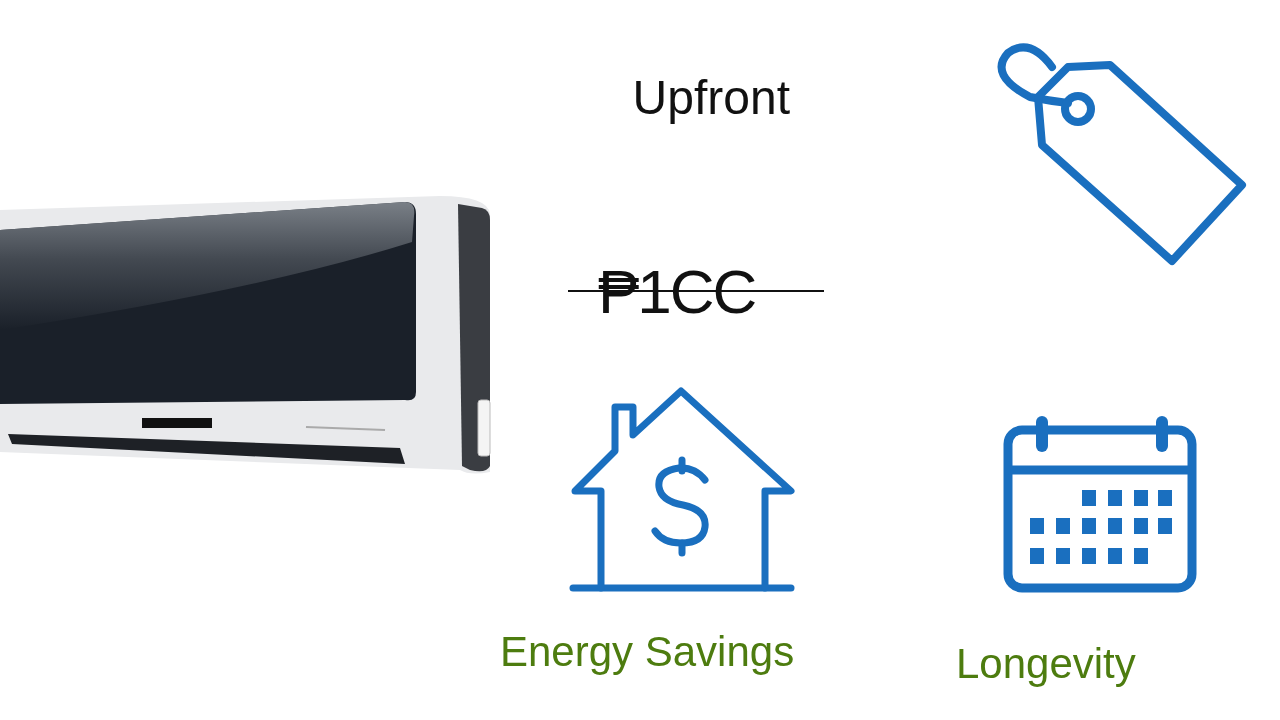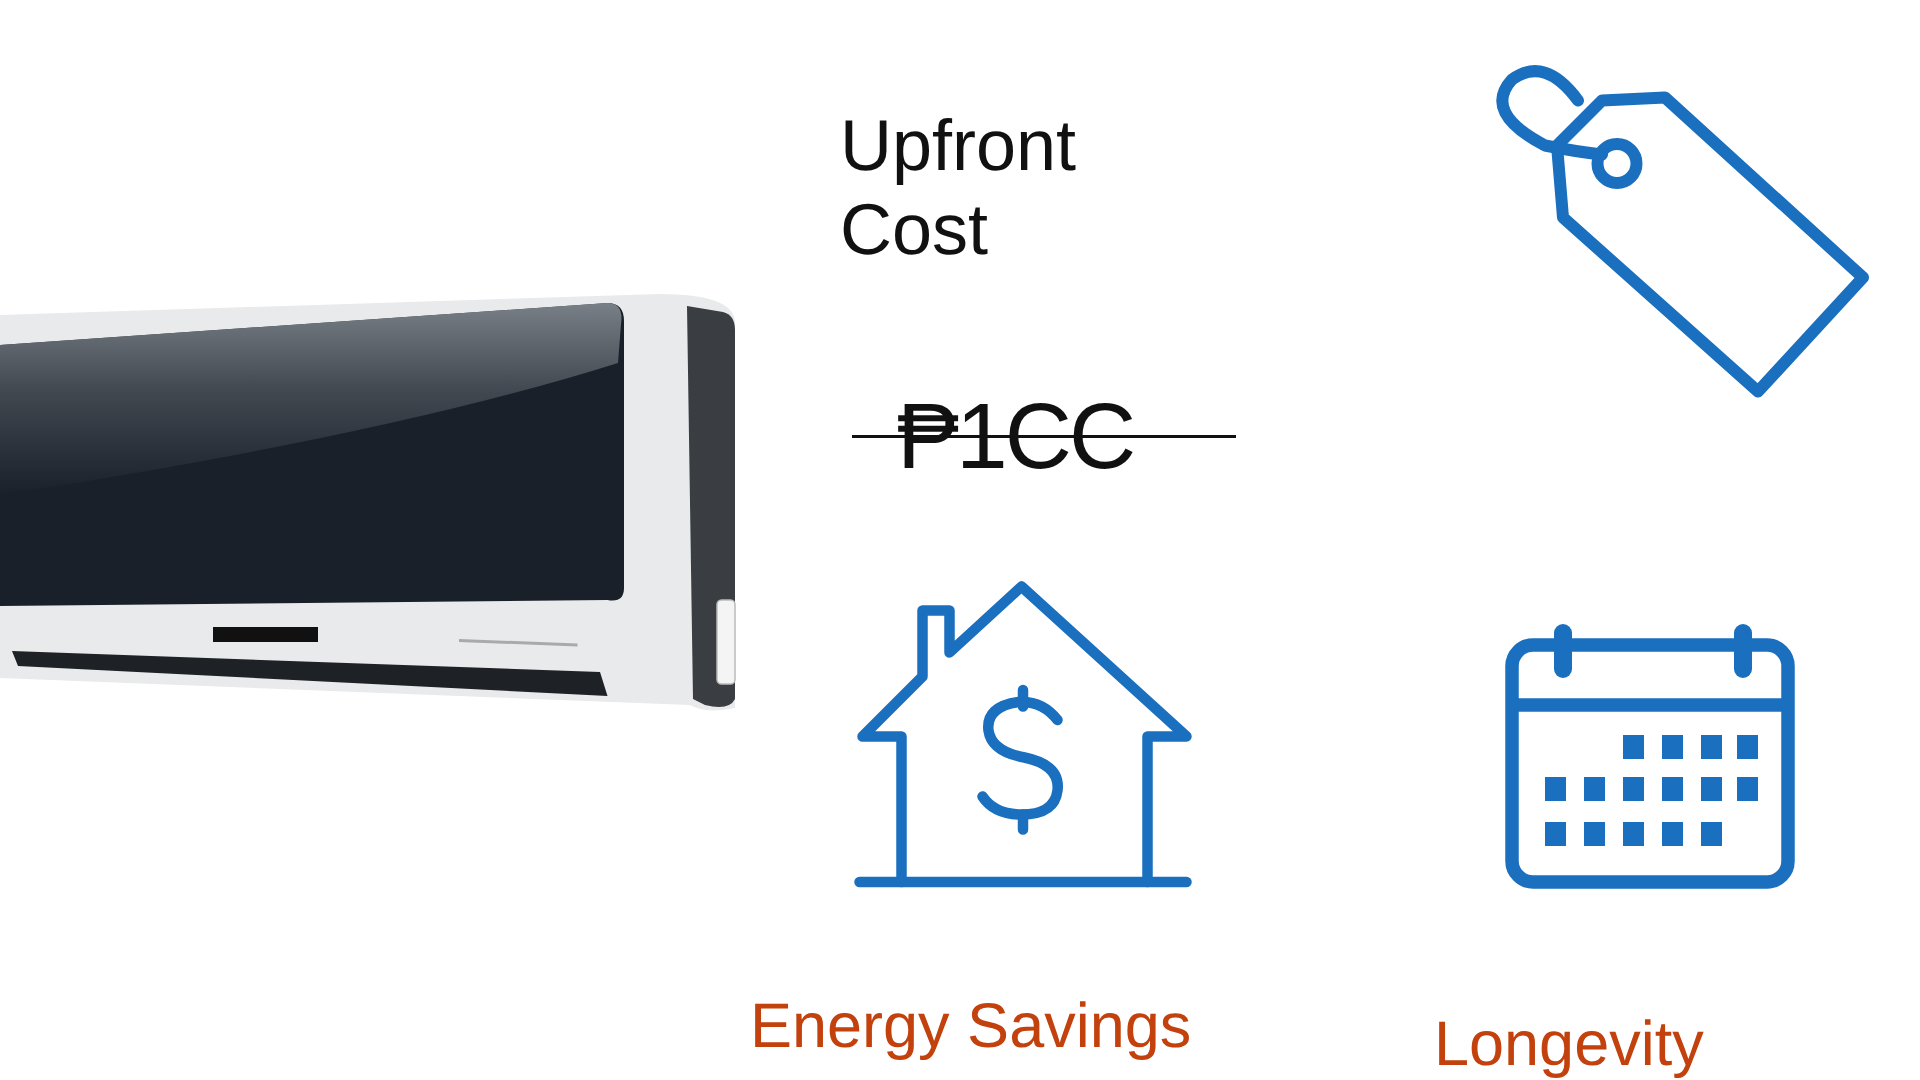--- a/index.html
+++ b/index.html
@@ -1,22 +1,22 @@
 <!DOCTYPE html>
 <html><head>
   <meta charset="utf-8">
   <style>
     html, body { margin:0; padding:0; }
     body { width:1280px; height:720px; background:#ffffff; position:relative; overflow:hidden; font-family:"Liberation Sans", sans-serif; }
     .abs { position:absolute; }
-    .title-upfront { left:560px; top:70px; width:230px; text-align:left; font-size:48px; line-height:56px; color:#111; font-weight:500; }
+    .title-upfront { left:560px; top:70px; width:230px; text-align:right; font-size:48px; line-height:56px; color:#111; font-weight:500; }
     .price { left:568px; top:252px; width:256px; height:80px; }
     .price-text { position:absolute; left:30px; top:0; font-size:62px; line-height:80px; color:#111; letter-spacing:-2px; }
     .price-strike { position:absolute; left:0; top:38px; width:256px; height:2px; background:#111; }
-    .label { font-size:42px; color:#c2410c; font-weight:500;margin-top:32px; }
+    .label { font-size:42px; color:#4d7c0f; font-weight:500; }
     .lbl-energy { left:500px; top:628px; }
     .lbl-longevity { left:956px; top:640px; }
   </style>
 </head>
 <body>
 
 <div class="abs" style="left:0;top:190px;width:500px;height:290px;">
   <svg width="500" height="290" viewBox="0 0 500 290">
     <defs>
       <linearGradient id="gloss" x1="0" y1="0" x2="0" y2="1">
@@ -31,21 +31,20 @@
     <path d="M0 40 L405 12 Q416 12 414 26 L412 52 Q260 100 0 140 Z" fill="url(#gloss)" opacity="0.85"></path>
     <rect x="142" y="228" width="70" height="10" fill="#111"></rect>
     <path d="M8 244 L400 258 L405 274 L12 254 Z" fill="#1e2126"></path>
     <path d="M306 237 L385 240" stroke="#aaa" stroke-width="2"></path>
     <rect x="478" y="210" width="12" height="56" rx="3" fill="#f4f4f4" stroke="#bbb"></rect>
   </svg>
 </div>
 
 <div class="abs title-upfront">
   <div>Upfront</div>
-  <div>Cost</div>
 </div>
 
 <div class="abs price">
   <span class="price-text">₱1CC</span>
   <span class="price-strike"></span>
 </div>
 
 <div class="abs" style="left:990px;top:35px;width:260px;height:240px;">
   <svg width="260" height="240" viewBox="0 0 260 240" fill="none" stroke="#1a6fbf" stroke-width="8" stroke-linejoin="round" stroke-linecap="round">
     <path d="M62 32 Q40 2 18 18 Q-2 40 40 62 Q60 66 78 68"></path>

